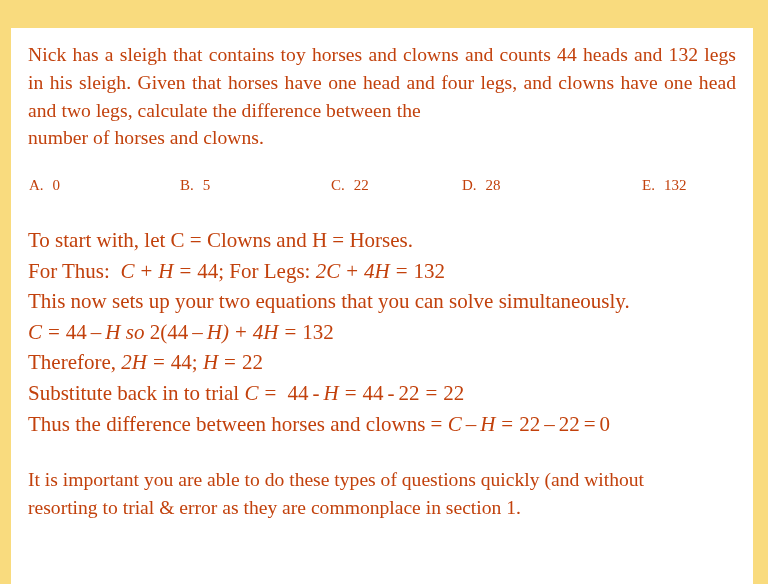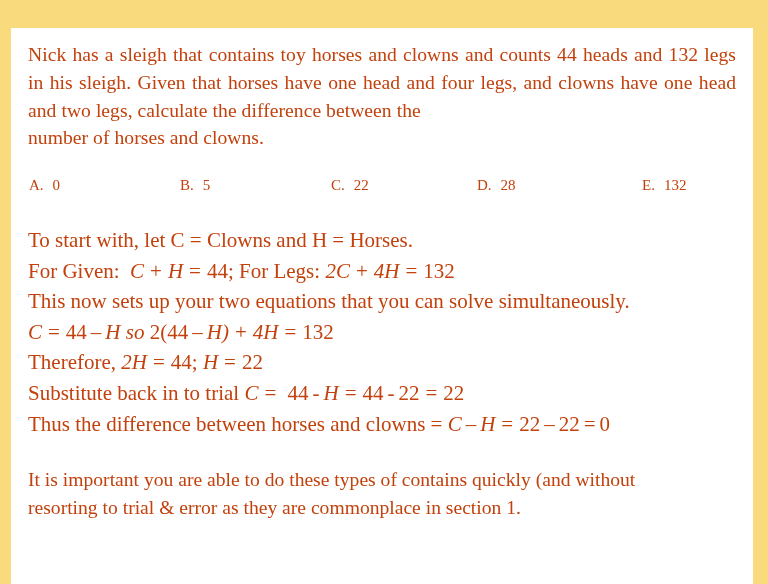--- a/index.html
+++ b/index.html
@@ -55,21 +55,21 @@
   }
   .option {
     position: absolute;
     top: 0;
     white-space: nowrap;
   }
   .option .olabel { margin-right: 9px; }
   .opt-a { left: 1px; }
   .opt-b { left: 152px; }
   .opt-c { left: 303px; }
-  .opt-d { left: 449px; }
+  .opt-d { left: 434px; }
   .opt-e { left: 614px; }
 
   
   .solution {
     margin-top: 18px;
     font-size: 21px;
     line-height: 1.455;
   }
   .sline {
     white-space: nowrap;
@@ -122,21 +122,21 @@
       </div>
     </div>
 
     <div class="solution">
 
       <div class="sline">
         <span>To start with, let C = Clowns and H = Horses.</span>
       </div>
 
       <div class="sline">
-        <span>For Given:</span>&nbsp;
+        <span>For Thus:</span>&nbsp;
         <span class="v">C</span><span class="opw">+</span><span class="v">H</span><span class="opw">=</span><span>44;</span>&nbsp;<span>For Legs:</span>&nbsp;<span class="v">2C</span><span class="opw">+</span><span class="v">4H</span><span class="opw">=</span><span>132</span>
       </div>
 
       <div class="sline">
         <span>This now sets up your two equations that you can solve simultaneously.</span>
       </div>
 
       <div class="sline">
         <span class="v">C</span><span class="opw">=</span><span>44</span><span class="op">–</span><span class="v">H</span>&nbsp;<span class="v">so</span>&nbsp;<span>2(44</span><span class="op">–</span><span class="v">H)</span><span class="opw">+</span><span class="v">4H</span><span class="opw">=</span><span>132</span>
       </div>
@@ -150,18 +150,18 @@
         <span>Substitute back in to trial</span>&nbsp;<span class="v">C</span><span class="opw">=</span>&nbsp;<span>44</span><span class="op">-</span><span class="v">H</span><span class="opw">=</span><span>44</span><span class="op">-</span><span>22</span><span class="opw">=</span><span>22</span>
       </div>
 
       <div class="sline">
         <span>Thus the difference between horses and clowns =</span>&nbsp;<span class="v">C</span><span class="op">–</span><span class="v">H</span><span class="opw">=</span><span>22</span><span class="op">–</span><span>22</span><span class="op">=</span><span>0</span>
       </div>
 
     </div>
 
     <div class="closing">
-      <span>It is important you are able to do these types of contains quickly (and without</span>
+      <span>It is important you are able to do these types of questions quickly (and without</span>
       <span class="lastline">resorting to trial &amp; error as they are commonplace in section 1.</span>
     </div>
 
   </div>
 </div>
 
 </body></html>

